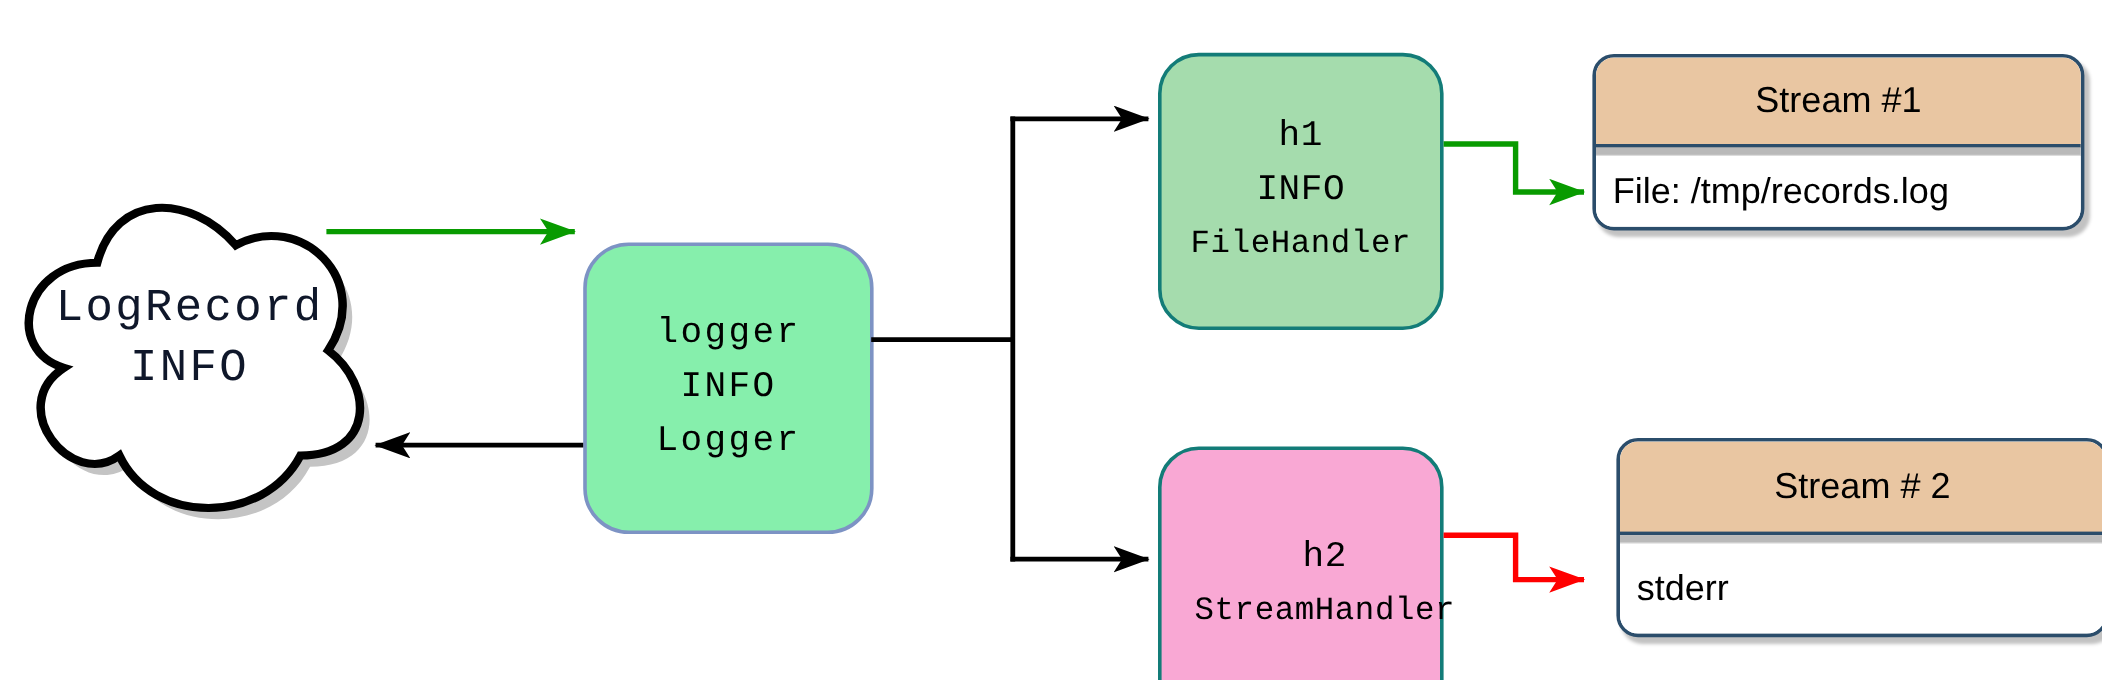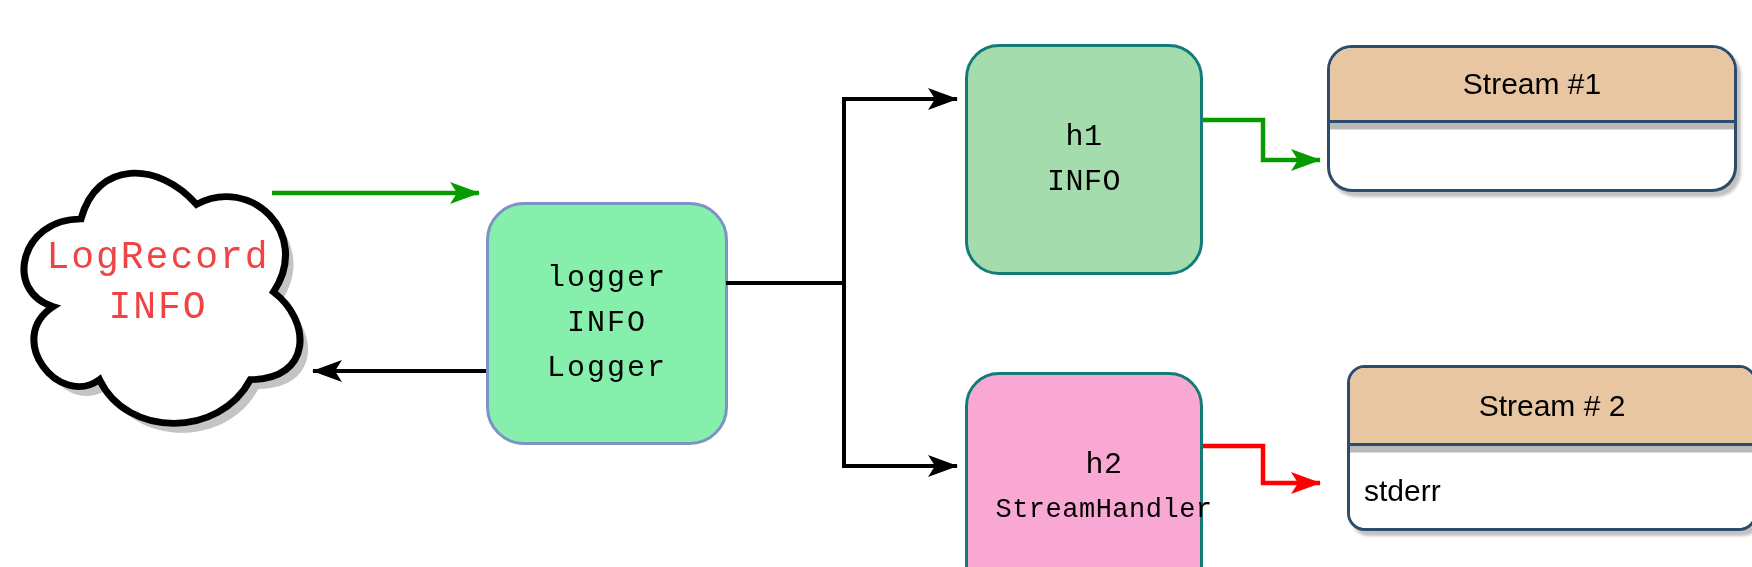--- a/index.html
+++ b/index.html
@@ -30,21 +30,21 @@
     display: flex;
     flex-direction: column;
     align-items: center;
     justify-content: center;
     padding-bottom: 18px;
     box-sizing: border-box;
     font-family: "Liberation Mono", monospace;
     font-size: 38px;
     line-height: 50px;
     letter-spacing: 2px;
-    color: #ef4444;
+    color: #0f172a;
     text-align: center;
   }
   
   .node-box {
     position: absolute;
     box-sizing: border-box;
     display: flex;
     flex-direction: column;
     align-items: center;
     justify-content: center;
@@ -133,32 +133,36 @@
 
   <div id="logger-box" class="node-box" style="background-color: #86efac; border-color: rgb(125, 147, 196);">
     <span>logger</span>
     <span>INFO</span>
     <span>Logger</span>
   </div>
 
   <div id="handler1-box" class="node-box" style="background-color: rgb(165, 220, 173); border-color: rgb(19, 124, 120);">
     <span>h1</span>
     <span>INFO</span>
+    <span class="handler-class-line">FileHandler</span>
   </div>
 
   <div id="handler2-box" class="node-box" style="background-color: #f9a8d4; border-color: rgb(19, 124, 120); padding-left: 40px;">
     <span>h2</span>
     <span class="handler-class-line">StreamHandler</span>
   </div>
 
-  <div id="stream1-box" class="stream-box" style="border-color: rgb(43, 77, 107); border-radius: 25px;">
+  <div id="stream1-box" class="stream-box" style="border-color: rgb(43, 77, 107);">
     <div class="stream-header" style="background-color: rgb(233, 198, 162); border-color: rgb(43, 77, 107);">
       <span>Stream #1</span>
     </div>
     <div class="stream-gap"></div>
+    <div class="stream-body">
+      <span>File: /tmp/records.log</span>
+    </div>
   </div>
 
   <div id="stream2-box" class="stream-box" style="border-color: rgb(43, 77, 107);">
     <div class="stream-header" style="background-color: rgb(233, 198, 162); border-color: rgb(43, 77, 107);">
       <span>Stream # 2</span>
     </div>
     <div class="stream-gap"></div>
     <div class="stream-body">
       <span>stderr</span>
     </div>

